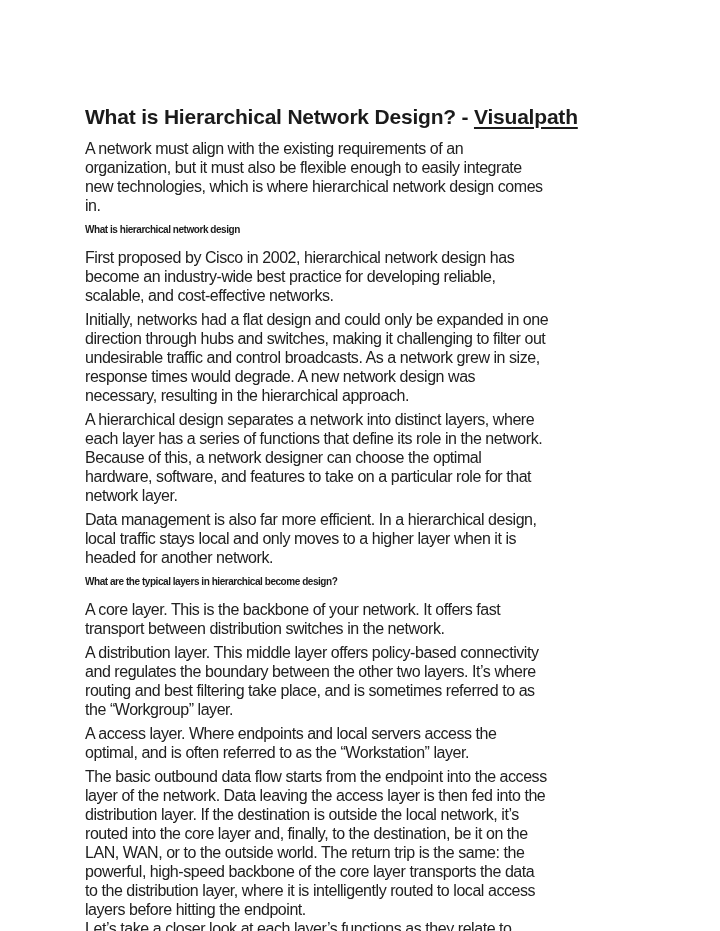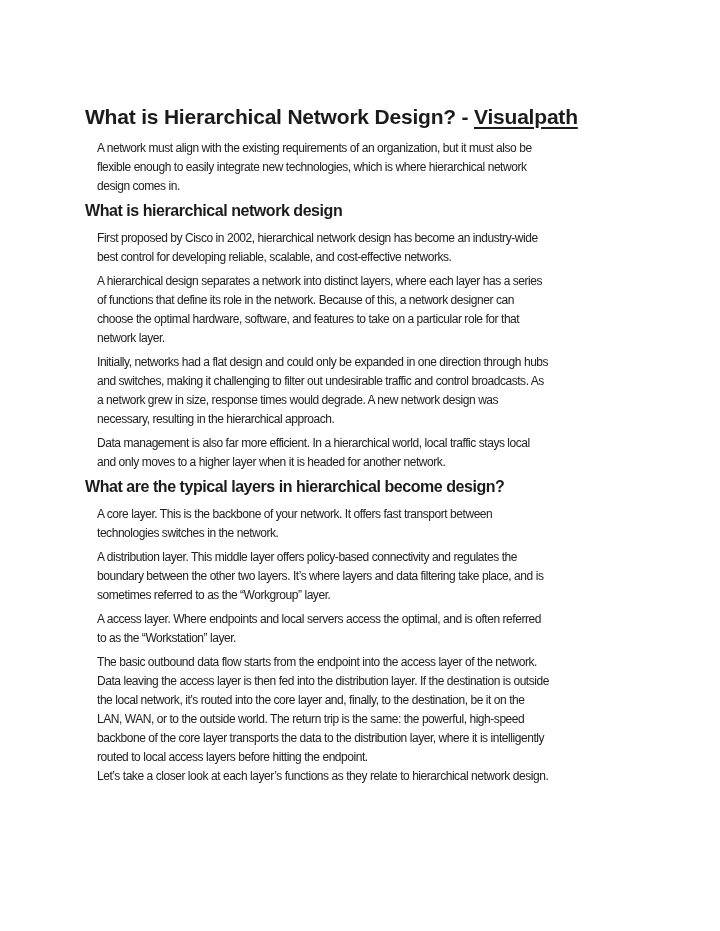--- a/index.html
+++ b/index.html
@@ -26,59 +26,59 @@
     color: #1b1b1b;
     margin: 0 0 9px 0;
     white-space: nowrap;
   }
   .doc-title .brand {
     text-decoration: underline;
     text-decoration-thickness: 2px;
     text-underline-offset: 3px;
   }
   .para {
-    font-size: 12px;
+    font-size: 16px;
     line-height: 19px;
     letter-spacing: -0.45px;
-    margin: 0 0 5px 12px;
+    margin: 0 0 5px 0;
     color: #212121;
   }
   .section-heading {
-    font-size: 16px;
+    font-size: 10px;
     line-height: 19px;
     letter-spacing: -0.45px;
     font-weight: 700;
     margin: 4px 0 9px 0;
     color: #1b1b1b;
   }
 </style>
 </head>
 <body>
 
 <div class="page">
 
   <h1 class="doc-title"><span>What is Hierarchical Network Design? - </span><span class="brand">Visualpath</span></h1>
 
   <p class="para">A network must align with the existing requirements of an organization, but it must also be flexible enough to easily integrate new technologies, which is where hierarchical network design comes in.</p>
 
   <h2 class="section-heading">What is hierarchical network design</h2>
 
-  <p class="para">First proposed by Cisco in 2002, hierarchical network design has become an industry-wide best control for developing reliable, scalable, and cost-effective networks.</p>
+  <p class="para">First proposed by Cisco in 2002, hierarchical network design has become an industry-wide best practice for developing reliable, scalable, and cost-effective networks.</p>
+
+  <p class="para">Initially, networks had a flat design and could only be expanded in one direction through hubs and switches, making it challenging to filter out undesirable traffic and control broadcasts. As a network grew in size, response times would degrade. A new network design was necessary, resulting in the hierarchical approach.</p>
 
   <p class="para">A hierarchical design separates a network into distinct layers, where each layer has a series of functions that define its role in the network. Because of this, a network designer can choose the optimal hardware, software, and features to take on a particular role for that network layer.</p>
 
-  <p class="para">Initially, networks had a flat design and could only be expanded in one direction through hubs and switches, making it challenging to filter out undesirable traffic and control broadcasts. As a network grew in size, response times would degrade. A new network design was necessary, resulting in the hierarchical approach.</p>
-
-  <p class="para">Data management is also far more efficient. In a hierarchical world, local traffic stays local and only moves to a higher layer when it is headed for another network.</p>
+  <p class="para">Data management is also far more efficient. In a hierarchical design, local traffic stays local and only moves to a higher layer when it is headed for another network.</p>
 
   <h2 class="section-heading">What are the typical layers in hierarchical become design?</h2>
 
 
 
-  <p class="para">A core layer. This is the backbone of your network. It offers fast transport between technologies switches in the network.</p>
+  <p class="para">A core layer. This is the backbone of your network. It offers fast transport between distribution switches in the network.</p>
 
-  <p class="para">A distribution layer. This middle layer offers policy-based connectivity and regulates the boundary between the other two layers. It’s where layers and data filtering take place, and is sometimes referred to as the “Workgroup” layer.</p>
+  <p class="para">A distribution layer. This middle layer offers policy-based connectivity and regulates the boundary between the other two layers. It’s where routing and best filtering take place, and is sometimes referred to as the “Workgroup” layer.</p>
 
   <p class="para">A access layer. Where endpoints and local servers access the optimal, and is often referred to as the “Workstation” layer.</p>
 
   <p class="para"><span>The basic outbound data flow starts from the endpoint into the access layer of the network. Data leaving the access layer is then fed into the distribution layer. If the destination is outside the local network, it’s routed into the core layer and, finally, to the destination, be it on the LAN, WAN, or to the outside world. The return trip is the same: the powerful, high-speed backbone of the core layer transports the data to the distribution layer, where it is intelligently routed to local access layers before hitting the endpoint.</span><br><span>Let’s take a closer look at each layer’s functions as they relate to hierarchical network design.</span></p>
 
 </div>
 
 </body></html>

